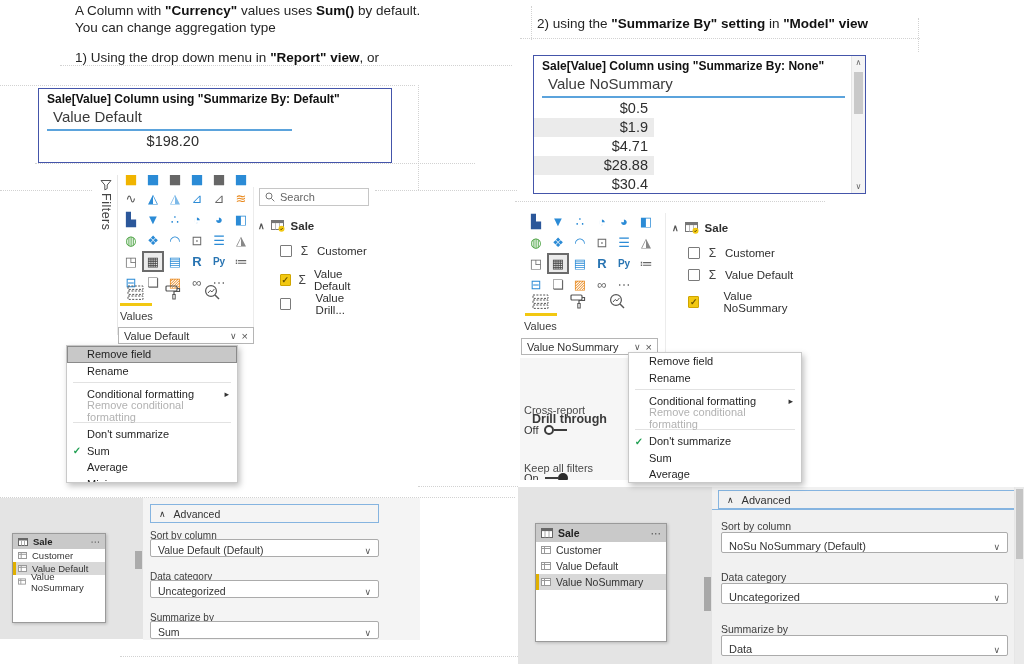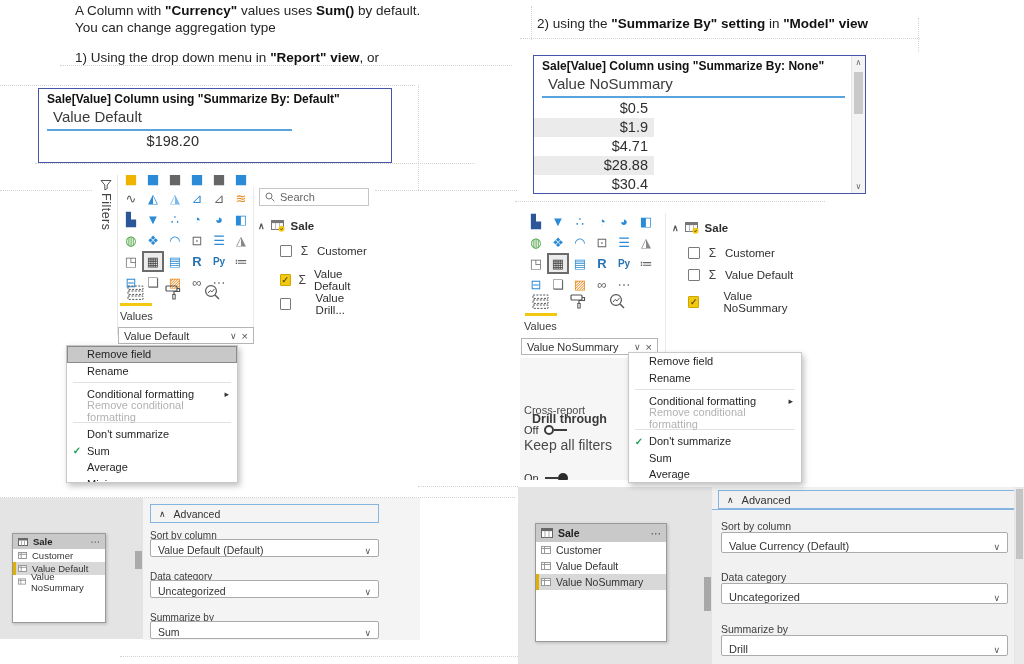--- a/index.html
+++ b/index.html
@@ -286,21 +286,21 @@
   <div class="abs" style="left:0;top:145px;width:128px;height:122px;background:#f6f6f6;">
     <div class="abs" style="left:12px;top:18px;font-size:12.5px;font-weight:700;color:#3a3a3a;margin-top:36px;">Drill through</div>
     <div class="abs" style="left:4px;top:46px;font-size:11px;color:#4a4a4a;">Cross-report</div>
     <div class="abs" style="left:4px;top:66px;display:flex;align-items:center;gap:6px;font-size:11px;color:#333;">
       <span>Off</span>
       <span class="tg off">
           <span class="knob"></span>
           <span class="track"></span>
         </span>
     </div>
-    <div class="abs" style="left:4px;top:79px;font-size:14px;color:#4a4a4a;">Keep all filters</div>
+    <div class="abs" style="left:4px;top:104px;font-size:11px;color:#4a4a4a;">Keep all filters</div>
     <div class="abs" style="left:4px;top:114px;display:flex;align-items:center;gap:6px;font-size:11px;color:#333;">
       <span>On</span>
       <span class="tg on">
           <span class="track"></span>
           <span class="knob"></span>
         </span>
     </div>
   </div>
 </div>
 <div class="abs" style="left:523px;top:293px;">
@@ -471,29 +471,29 @@
   </div>
 </div>
 <div class="abs" style="left:712px;top:487px;width:312px;height:177px;background:#f1f1f1;border-bottom:1px solid #e3e3e3;">
   <div class="advbox" style="left:6px;top:3px;width:297px;height:19px;font-size:11px;">
     <span class="ch">∧</span>
     <span>Advanced</span>
   </div>
   <div class="abs" style="left:0;top:22px;width:312px;border-top:1px solid #85b4e0;"></div>
   <div class="plabel" style="left:9px;top:33px;font-size:10.5px;">Sort by column</div>
   <div class="pdd" style="left:9px;top:45px;width:287px;height:21px;font-size:11px;">
-    <span class="wl">Value Currency (Default)</span>
+    <span class="wl">NoSu NoSummary (Default)</span>
     <span class="wi">∨</span>
   </div>
   <div class="plabel" style="left:9px;top:84px;font-size:10.5px;">Data category</div>
   <div class="pdd" style="left:9px;top:96px;width:287px;height:21px;font-size:11px;">
     <span class="wl">Uncategorized</span>
     <span class="wi">∨</span>
   </div>
   <div class="plabel" style="left:9px;top:136px;font-size:10.5px;">Summarize by</div>
   <div class="pdd" style="left:9px;top:148px;width:287px;height:21px;font-size:11px;">
-    <span class="wl">Drill</span>
+    <span class="wl">Data</span>
     <span class="wi">∨</span>
   </div>
   <div class="sbtrack" style="right:0;top:0;height:177px;width:9px;background:#eaeaea;">
     <div class="sbthumb" style="left:1px;top:2px;width:7px;height:70px;background:#c4c4c4;"></div>
   </div>
 </div>
 
 </body></html>

